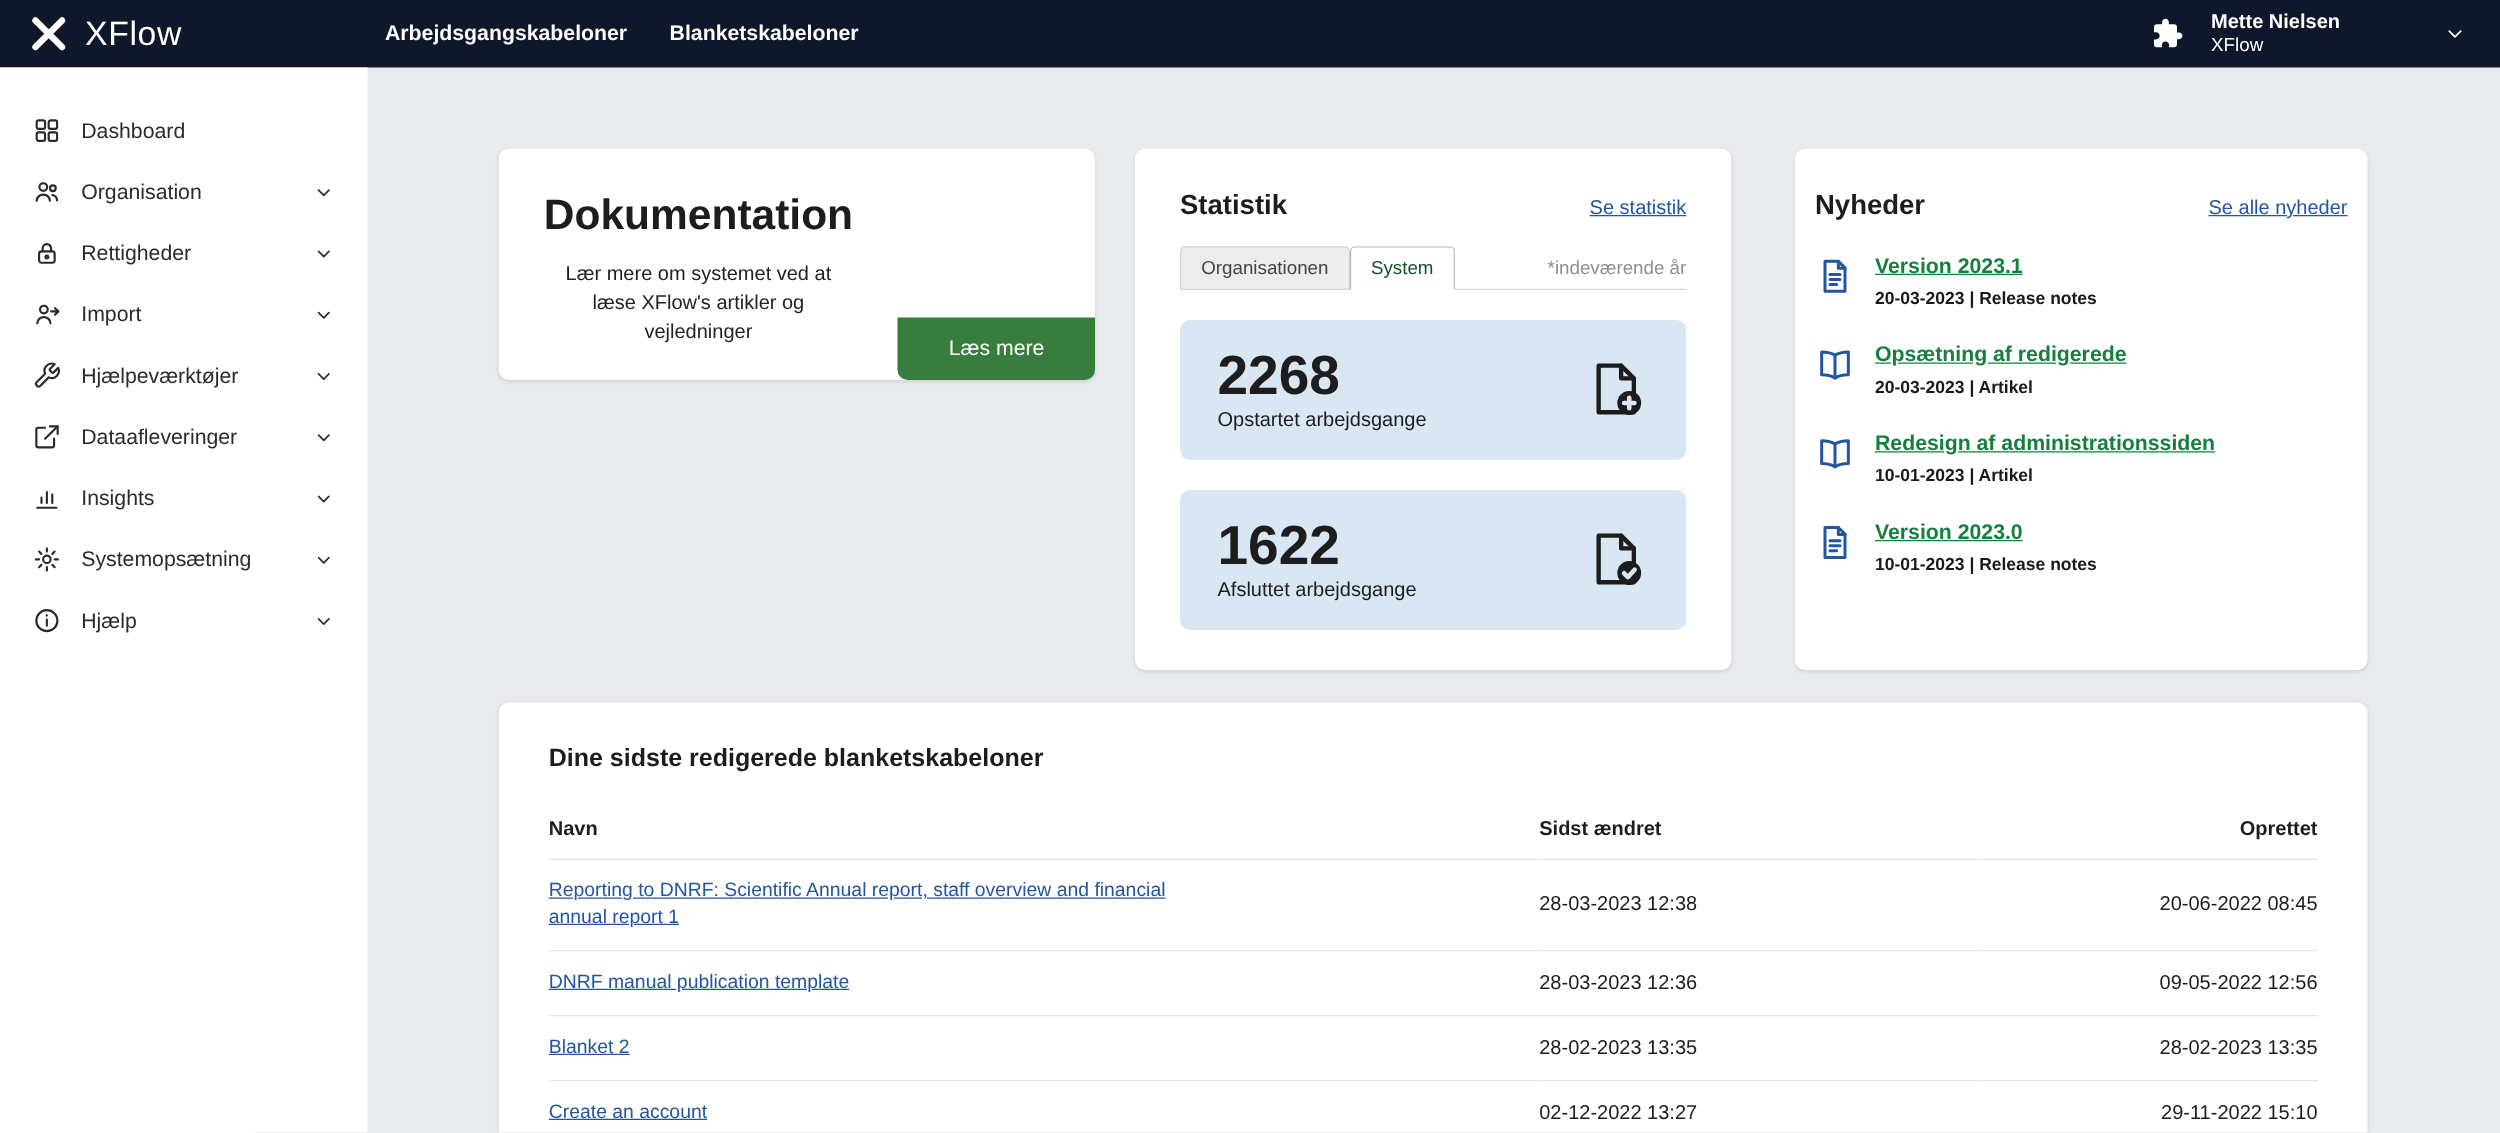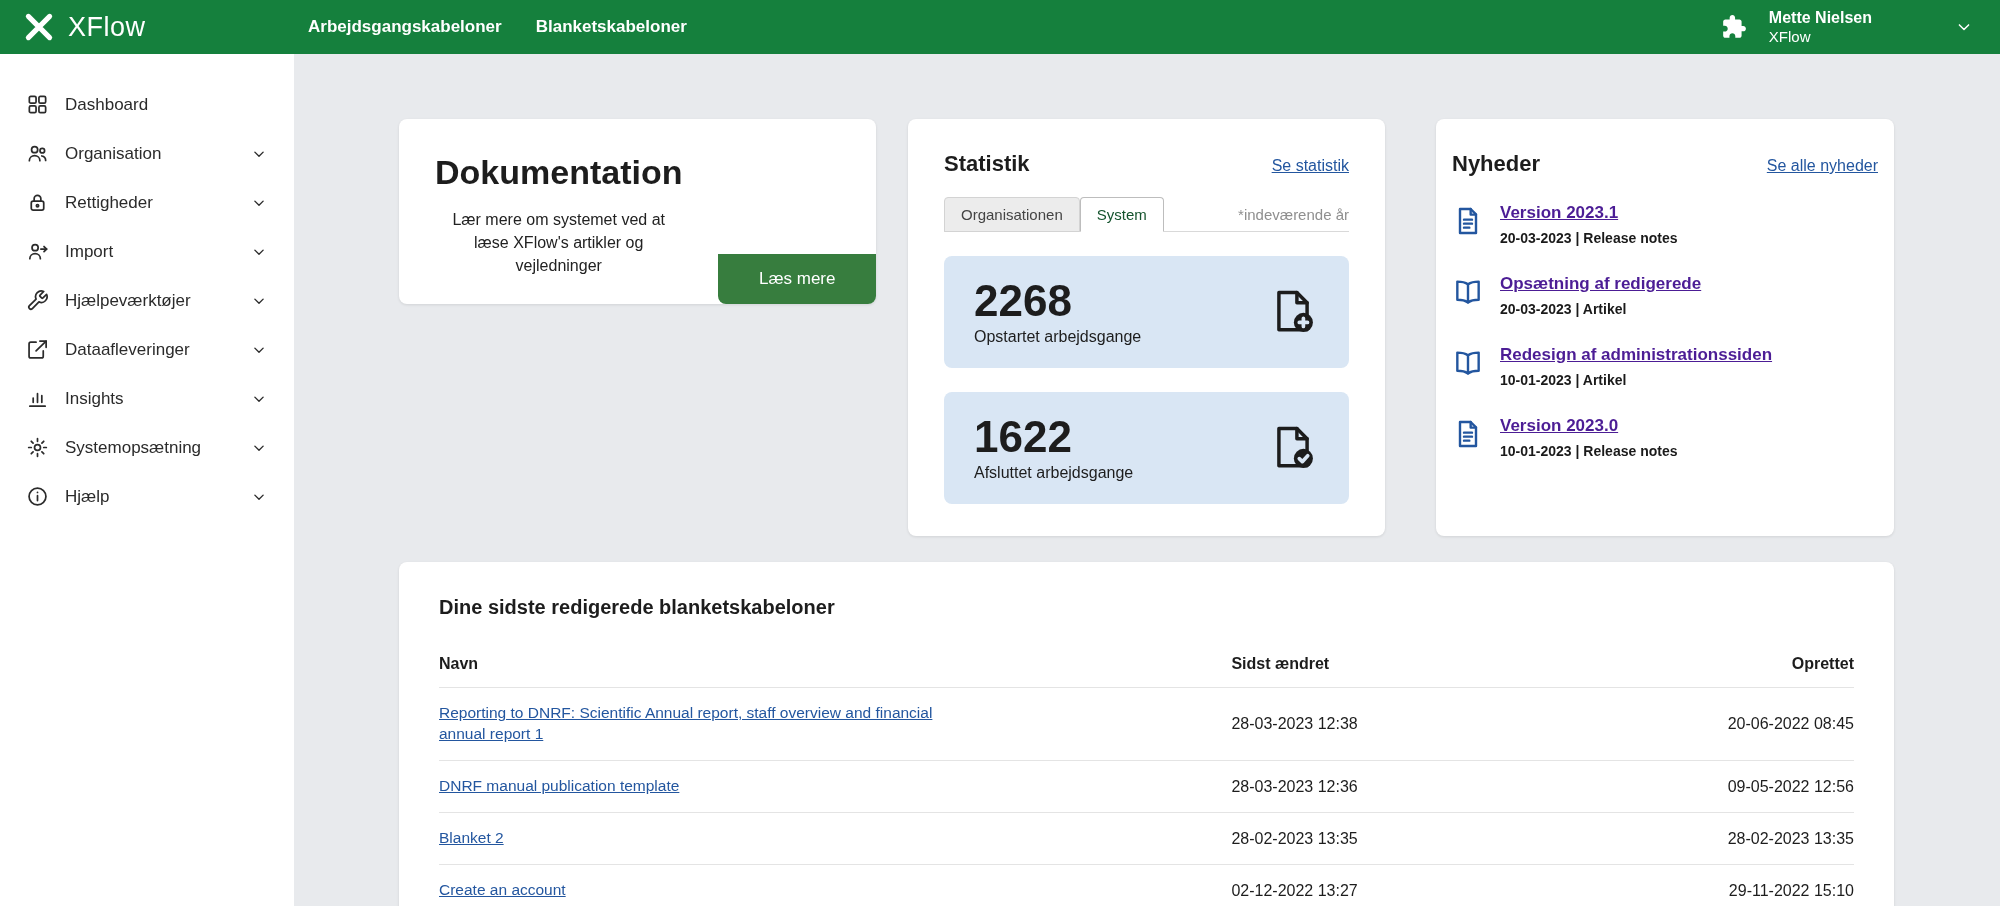--- a/index.html
+++ b/index.html
@@ -1,21 +1,21 @@
 <!DOCTYPE html>
 <html><head>
 <meta charset="utf-8">
 <style>
   * { margin:0; padding:0; box-sizing:border-box; }
   html,body { width:2000px; height:906px; overflow:hidden; }
   body { font-family:"Liberation Sans", sans-serif; background:#e8eaed; color:#1d1d1d; }
   a { cursor:pointer; }
 
   
-  .topbar { height:54px; background:#15803d; display:flex; align-items:center; color:#fff; }
+  .topbar { height:54px; background:#0f172a; display:flex; align-items:center; color:#fff; }
   .brand { width:294px; display:flex; align-items:center; gap:12px; padding-left:22px; flex:0 0 auto; }
   .brand-logo { width:34px; height:34px; display:inline-flex; }
   .brand-name { font-size:27px; font-weight:400; letter-spacing:.5px; }
   .topnav { display:flex; gap:34px; margin-left:14px; flex:1; }
   .topnav a { color:#fff; font-size:17px; font-weight:600; text-decoration:none; }
   .topbar-right { display:flex; align-items:center; gap:22px; padding-right:26px; }
   .top-icon { width:26px; height:26px; color:#fff; display:inline-flex; }
   .user-block { text-align:left; line-height:1.2; }
   .user-name { font-size:16px; font-weight:700; }
   .user-org { font-size:15px; font-weight:400; }
@@ -58,21 +58,21 @@
   .stat-box { background:#d9e6f4; border-radius:8px; padding:22px 30px; display:flex; align-items:center; justify-content:space-between; margin-top:24px; }
   .stat-num { font-size:44px; font-weight:600; line-height:1.05; }
   .stat-label { font-size:16px; margin-top:4px; }
   .stat-icon { width:52px; height:52px; color:#1c1c1c; display:inline-flex; }
 
   
   .news-card { padding:32px 16px;margin-left:19px; }
   .news-list { margin-top:26px; display:flex; flex-direction:column; gap:28px; }
   .news-item { display:flex; gap:16px; align-items:flex-start; }
   .news-icon { width:32px; height:32px; color:#23569f; display:inline-flex; flex:0 0 auto; margin-top:2px; }
-  .news-title { font-size:17px; font-weight:700; color:#4c1d95; text-decoration:underline; display:inline-block; }
+  .news-title { font-size:17px; font-weight:700; color:#15803d; text-decoration:underline; display:inline-block; }
   .news-meta { font-size:14px; font-weight:700; color:#1a1a1a; margin-top:7px; }
 
   
   .table-card { margin-top:26px; padding:34px 40px 0; }
   .table-card h3 { font-size:20px; font-weight:700; margin-bottom:26px; }
   table { width:100%; border-collapse:collapse; }
   th { text-align:left; font-size:16px; font-weight:700; padding:10px 0 14px; }
   th.col-created, td.col-created { text-align:right; }
   td { font-size:16px; padding:15px 0; border-top:1px solid #e4e4e4; vertical-align:middle; }
   tr.head-row th { border-top:none; }

